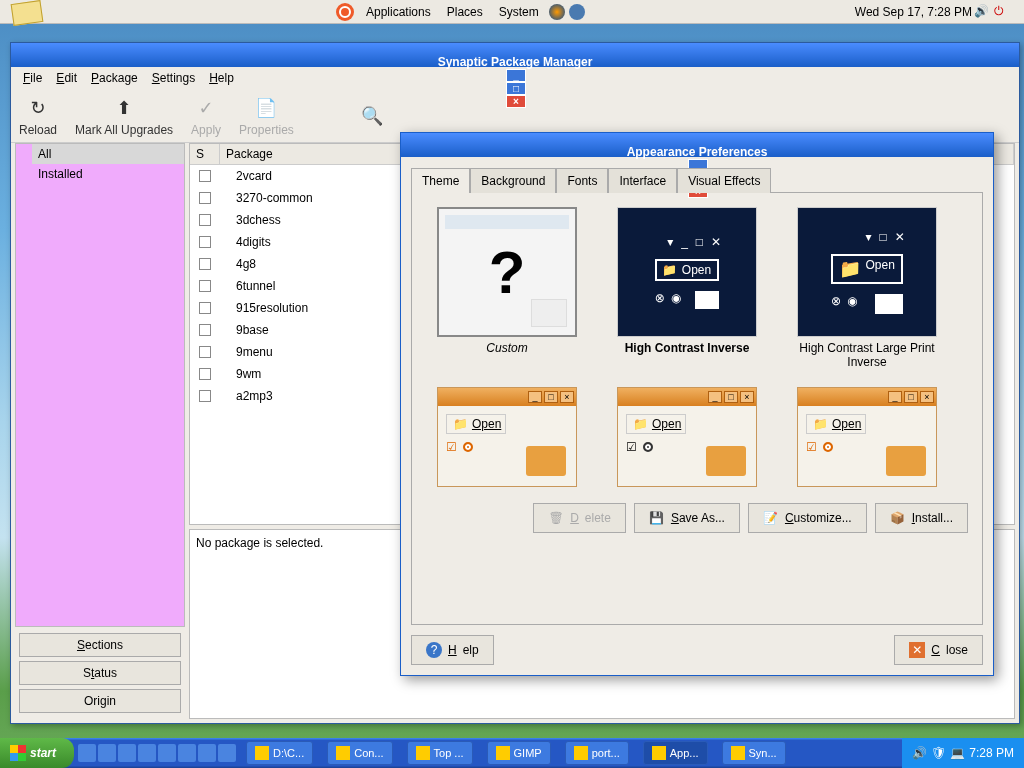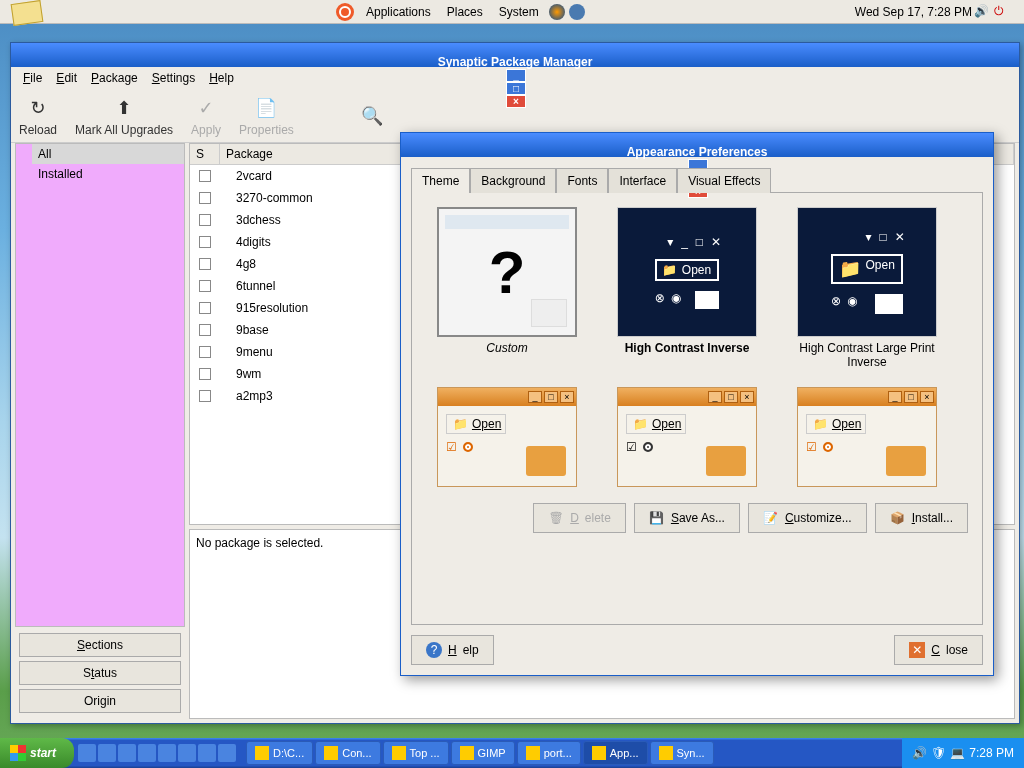--- a/index.html
+++ b/index.html
@@ -75,21 +75,21 @@
 
 .dark-inner{color:#fff;font-family:monospace;}
 .dark-inner .dtb{display:flex;justify-content:flex-end;gap:8px;padding:4px;}
 .dark-inner .dopen{border:2px solid #fff;padding:2px 6px;display:inline-flex;gap:4px;margin:6px;}
 .dark-inner .dctl{display:flex;gap:6px;padding:4px 6px;}
 .dark-large{font-size:20px;}
 
 
 .xp-taskbar{position:absolute;bottom:0;left:0;right:0;height:30px;background:linear-gradient(180deg,#3f8cf3 0%,#2557c4 8%,#2557c4 92%,#1a3f8f 100%);display:flex;align-items:center;}
 .start-btn{height:30px;padding:0 18px 0 10px;background:linear-gradient(180deg,#5fb948,#3a8a2a);color:#fff;font-weight:bold;font-style:italic;font-size:14px;display:flex;align-items:center;gap:4px;border-radius:0 12px 12px 0;}
-.xp-tasks{flex:1;display:flex;gap:2px;padding:0 6px;align-items:center;}
+.xp-tasks{flex:1;display:flex;gap:14px;padding:0 6px;align-items:center;}
 .xp-task{height:24px;padding:0 8px;background:#3d7ae0;border:1px solid #2a5bb8;color:#fff;display:flex;align-items:center;gap:4px;font-size:11px;min-width:60px;border-radius:3px;}
 .xp-task.active{background:#1e4da8;}
 .xp-tray{height:30px;background:#1a8ff0;padding:0 10px;display:flex;align-items:center;gap:4px;color:#fff;font-size:11px;}
 .ql{display:flex;gap:2px;padding:0 4px;}
 .ql span{width:18px;height:18px;background:#4a84e0;border-radius:2px;}
 </style>
 </head>
 <body>
 
 <div class="gnome-panel">

